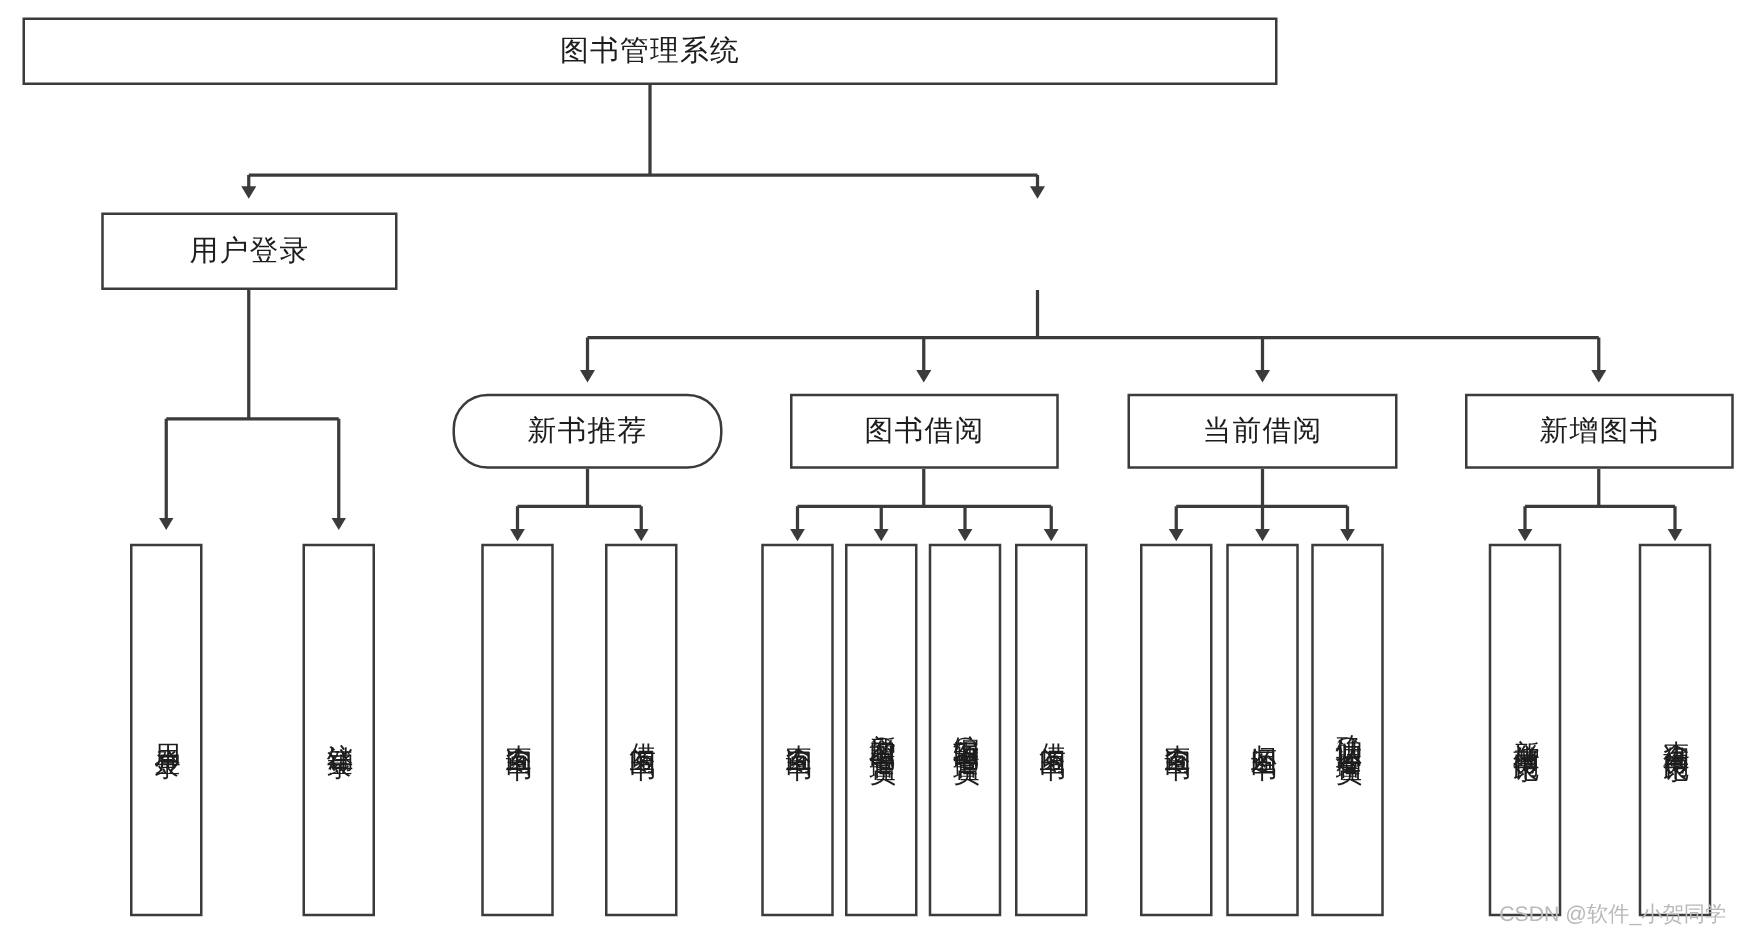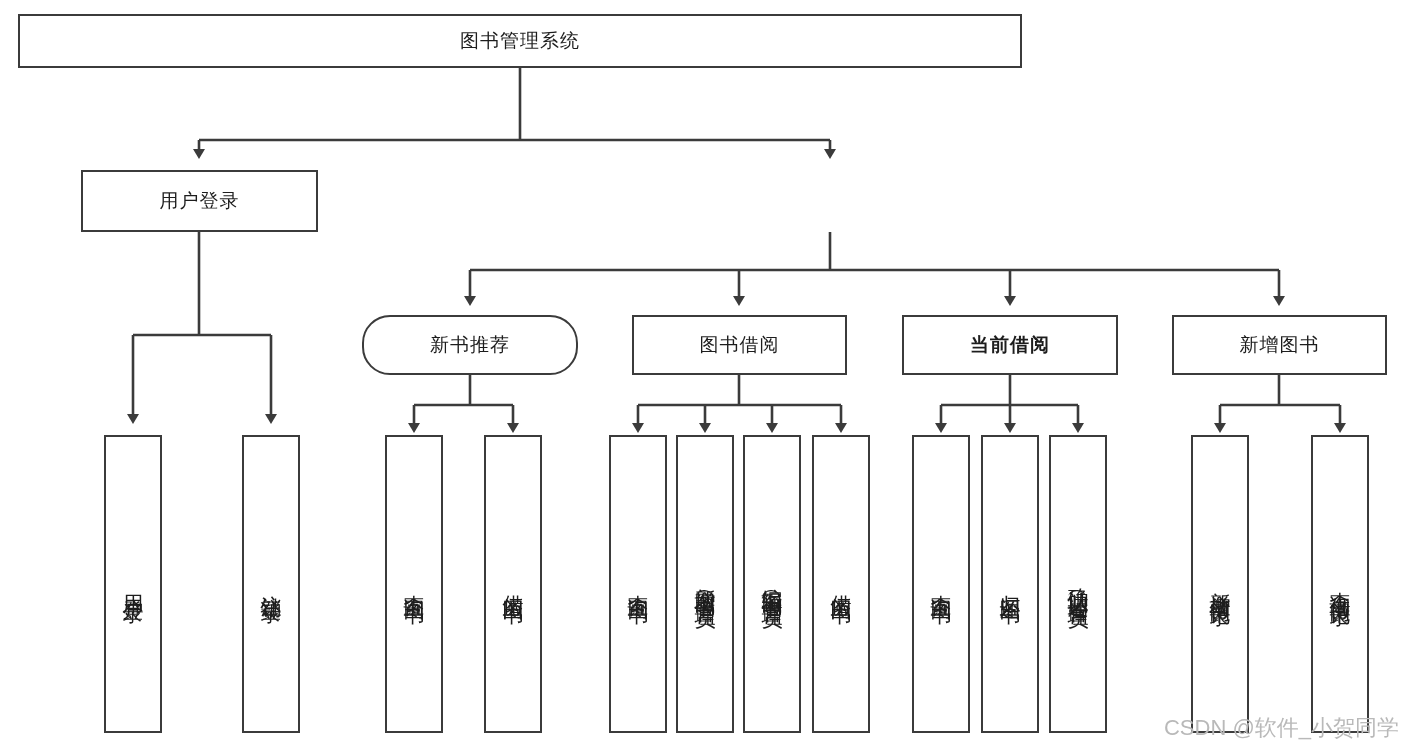--- a/index.html
+++ b/index.html
@@ -22,21 +22,21 @@
     box-sizing: border-box;
     border: 2px solid #3b3b3b;
     background: #ffffff;
     display: flex;
     align-items: center;
     justify-content: center;
     color: #1d1d1d;
     z-index: 3;
   }
   .node.horiz {
-    font-size: 19px;
+    font-size: 23px;
     letter-spacing: 1px;
     line-height: 1.2;
   }
   .node.vert {
     writing-mode: vertical-rl;
     text-orientation: upright;
     font-size: 21px;
     line-height: 1.15;
     letter-spacing: 3px;
     padding: 4px 0;
@@ -51,23 +51,23 @@
     position: absolute;
     left: 0;
     top: 0;
     width: 1405px;
     height: 747px;
     z-index: 1;
     pointer-events: none;
   }
   .watermark {
     position: absolute;
-    right: 6px;
+    right: 24px;
     bottom: 4px;
-    font-size: 22px;
+    font-size: 17px;
     color: #b9b9b9;
     z-index: 5;
     white-space: nowrap;
     font-family: "Liberation Sans", "DejaVu Sans", sans-serif;
   }
 </style>
 </head>
 <body>
 
 <div id="canvas">
@@ -129,21 +129,21 @@
   <div class="node horiz" style="left:81px; top:170px; width:237px; height:62px;">
     <span>用户登录</span>
   </div>
 
   <div class="node horiz" style="left:362px; top:315px; width:216px; height:60px;border-radius:28px;">
     <span>新书推荐</span>
   </div>
   <div class="node horiz" style="left:632px; top:315px; width:215px; height:60px;text-align:center;">
     <span>图书借阅</span>
   </div>
-  <div class="node horiz" style="left:902px; top:315px; width:216px; height:60px;font-weight:bold;">
+  <div class="node horiz" style="left:902px; top:315px; width:216px; height:60px;">
     <span>当前借阅</span>
   </div>
   <div class="node horiz" style="left:1172px; top:315px; width:215px; height:60px;">
     <span>新增图书</span>
   </div>
 
   <div class="node vert" style="left:104px; top:435px; width:58px; height:298px;">
     <span class="vtext">用户登录</span>
   </div>
   <div class="node vert" style="left:242px; top:435px; width:58px; height:298px;">

